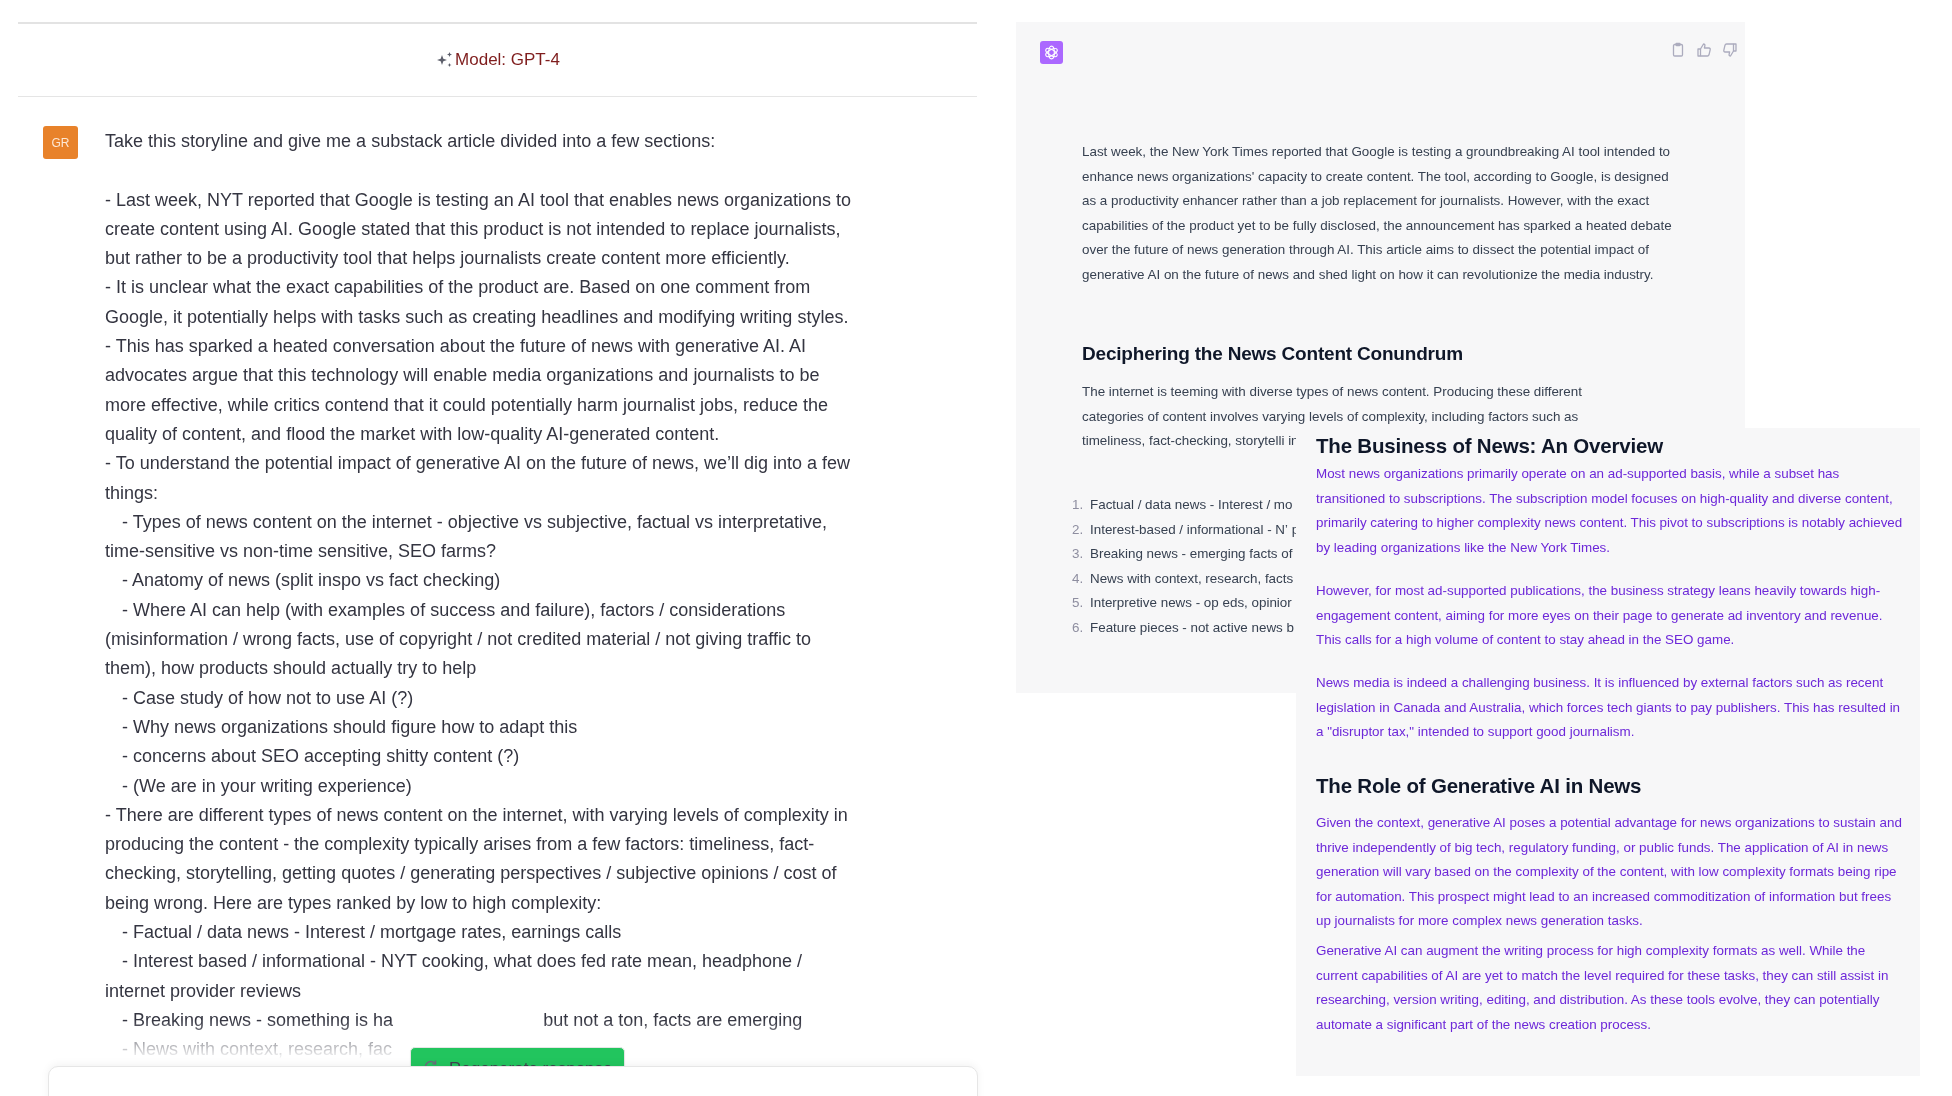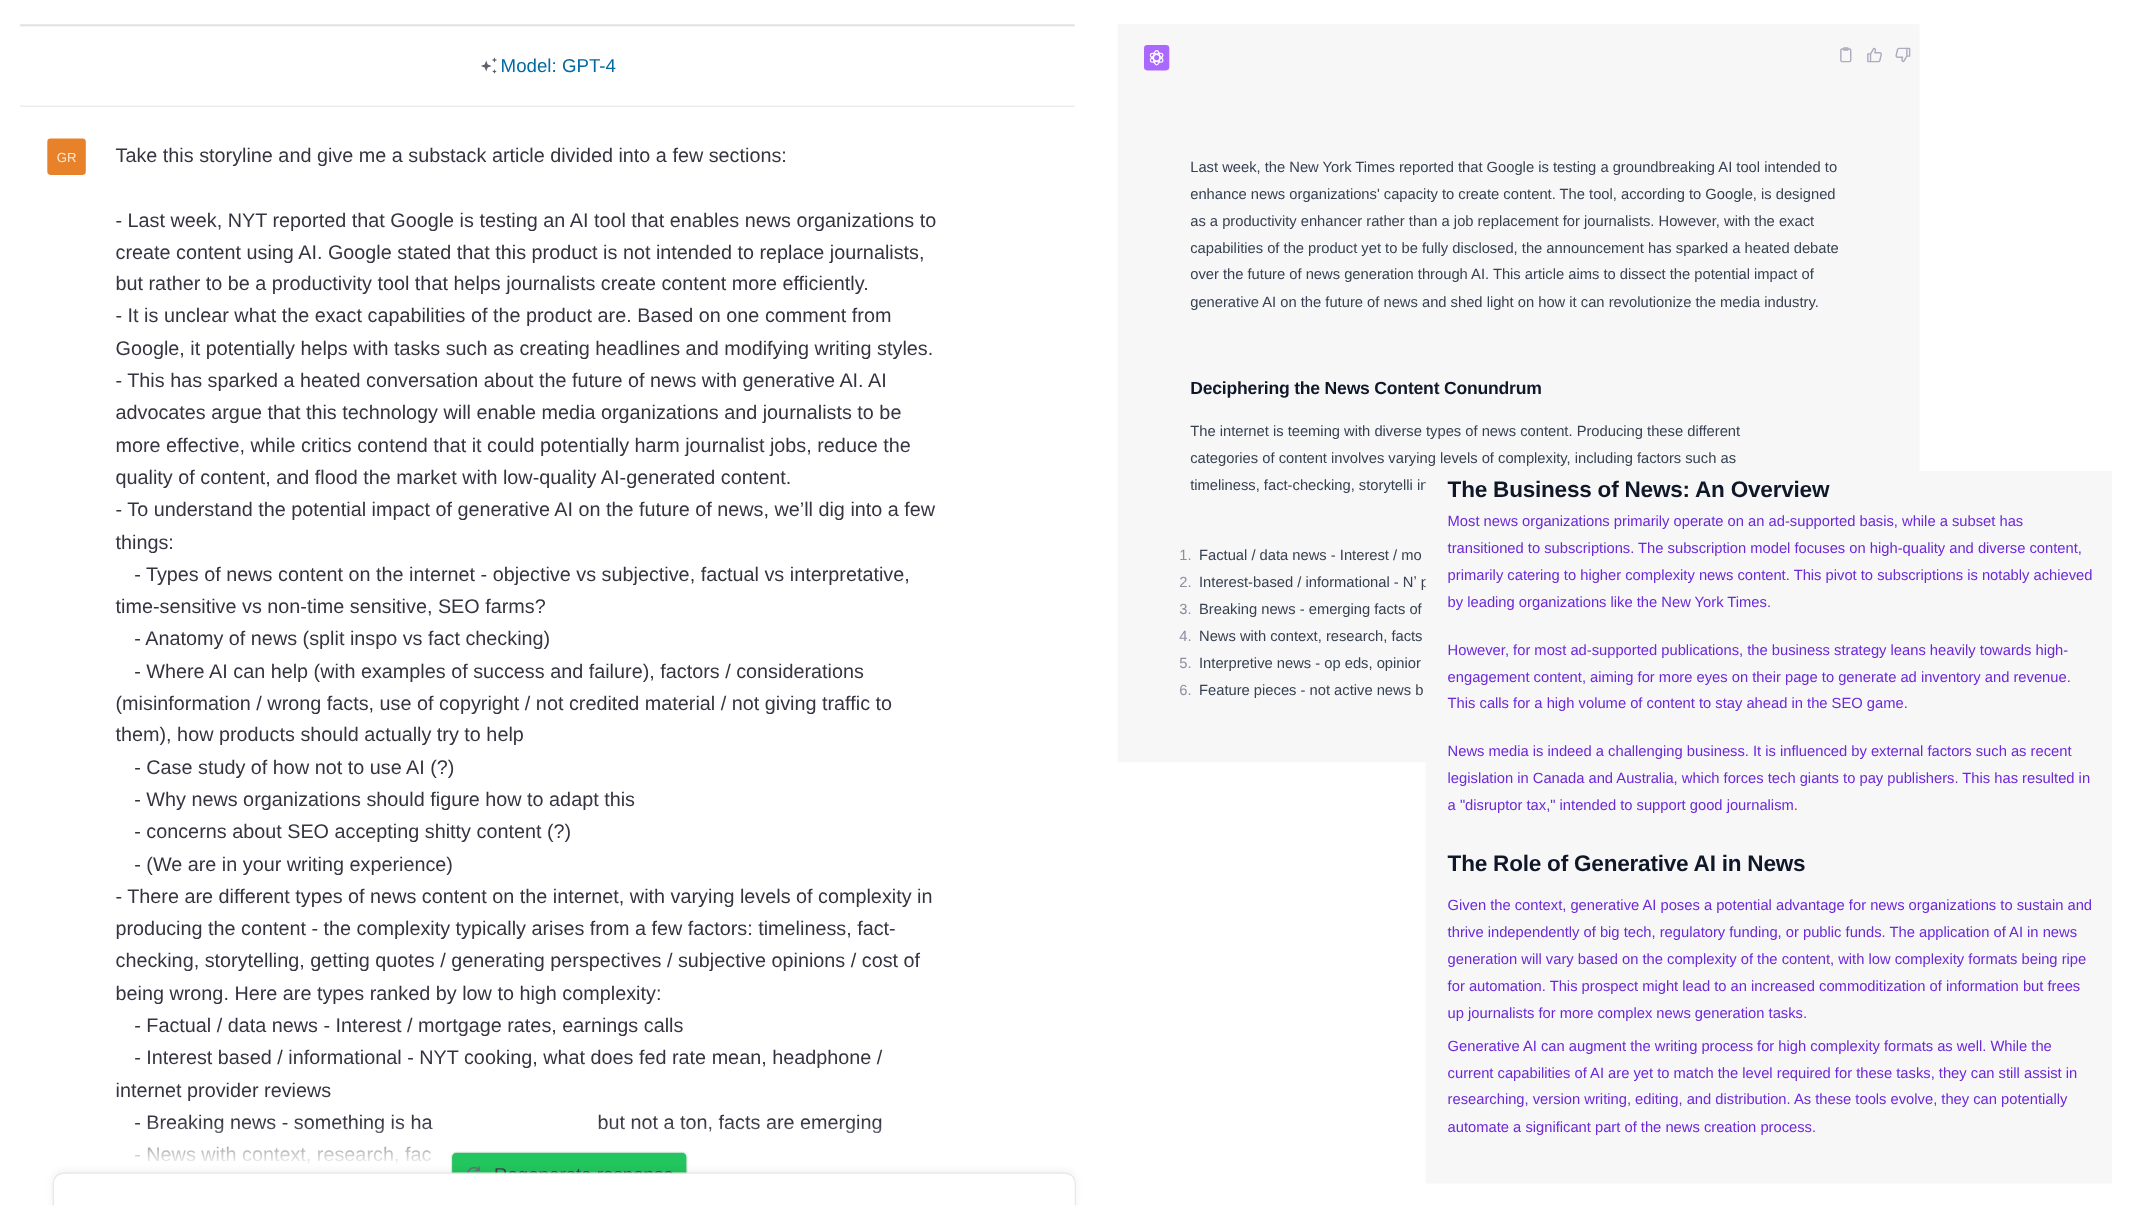--- a/index.html
+++ b/index.html
@@ -2,21 +2,21 @@
 <html><head>
 <meta charset="utf-8">
 <style>
   * { box-sizing: border-box; margin: 0; padding: 0; }
   html, body { width: 1952px; height: 1096px; overflow: hidden; background: #ffffff; }
   body { position: relative; font-family: "Liberation Sans", "DejaVu Sans", sans-serif; color: #343541; }
 
   
   .left-panel { position: absolute; left: 0; top: 0; width: 1000px; height: 1096px; background: #ffffff; overflow: hidden; }
   .hr-top { position: absolute; left: 18px; top: 22px; width: 959px; height: 2px; background: #e3e3e3; }
-  .model-header { position: absolute; left: 18px; top: 24px; width: 959px; height: 72px; display: flex; align-items: center; justify-content: center; gap: 0; font-size: 17px; color: #0369a1; }
+  .model-header { position: absolute; left: 18px; top: 24px; width: 959px; height: 72px; display: flex; align-items: center; justify-content: center; gap: 0; font-size: 17px; color: #7f1d1d; }
   .model-header .sparkle { width: 20px; height: 20px; display: inline-block; }
   .hr-mid { position: absolute; left: 18px; top: 96px; width: 959px; height: 1px; background: #e5e5e5; }
   .avatar-user { position: absolute; left: 43px; top: 126px; width: 35px; height: 33px; border-radius: 3px; background: #e8822a; color: #fde8d4; font-size: 12px; display: flex; align-items: center; justify-content: center; }
   .user-message { position: absolute; left: 105px; top: 127px; width: 830px; font-size: 18px; line-height: 29.3px; color: #343541; white-space: pre-wrap; }
   .user-message .line { display: block; min-height: 29.3px; }
   .user-message .ind { padding-left: 17px; }
 
   .fade-bottom { position: absolute; left: 0; top: 1020px; width: 1000px; height: 60px; background: linear-gradient(to bottom, rgba(255,255,255,0) 0%, rgba(255,255,255,0.9) 60%, #fff 100%); }
   .regen-btn { position: absolute; left: 410px; top: 1006px; width: 215px; height: 44px; background: #22c55e; border: 1px solid #e5e5e5; border-radius: 5px; display: flex; align-items: center; gap: 10px; padding-left: 12px; font-size: 17px; color: #40414f; box-shadow: 0 1px 2px rgba(0,0,0,0.04); margin-top: 41px; }
   .regen-btn svg { width: 16px; height: 16px; }
@@ -24,21 +24,21 @@
 
   
   .article-panel { position: absolute; left: 1016px; top: 22px; width: 729px; height: 671px; background: #f7f7f8; overflow: hidden; }
   .gpt-logo { position: absolute; left: 24px; top: 19px; width: 23px; height: 23px; border-radius: 3px; background: #ab68ff; display: flex; align-items: center; justify-content: center; }
   .gpt-logo svg { width: 17px; height: 17px; }
   .article-title { position: absolute; left: 66px; top: 18px; width: 600px; font-size: 31.5px; line-height: 35px; font-weight: 700; color: #0f1729; letter-spacing: -0.3px; }
   .msg-actions { position: absolute; left: 654px; top: 20px; display: flex; gap: 10px; }
   .msg-actions span { width: 16px; height: 16px; display: inline-block; }
   .msg-actions svg { width: 16px; height: 16px; }
   .intro-para { position: absolute; left: 66px; top: 118px; width: 590px; font-size: 13.4px; line-height: 24.5px; color: #374151; }
-  .section-heading-1 { position: absolute; left: 66px; top: 318px; font-size: 16px; line-height: 28px; font-weight: 700; color: #0f1729; letter-spacing: -0.2px; }
+  .section-heading-1 { position: absolute; left: 66px; top: 318px; font-size: 19px; line-height: 28px; font-weight: 700; color: #0f1729; letter-spacing: -0.2px; }
   .section-para-1 { position: absolute; left: 66px; top: 358px; width: 560px; font-size: 13.4px; line-height: 24.5px; color: #374151; }
   .types-list { position: absolute; left: 56px; top: 471px; width: 600px; list-style: none; font-size: 13.4px; line-height: 24.5px; color: #374151; }
   .types-list li { display: flex; }
   .types-list .num { width: 18px; color: #8e8ea0; text-align: left; }
   .types-list .txt { width: 580px; }
 
   
   .overlay-panel { position: absolute; left: 1296px; top: 428px; width: 624px; height: 648px; background: #f7f7f8; overflow: hidden; }
   .ov-heading { position: absolute; left: 20px; top: 4px; font-size: 20.5px; line-height: 28px; font-weight: 700; color: #0f1729; letter-spacing: -0.2px; }
   .ov-para { position: absolute; left: 20px; width: 590px; font-size: 13.4px; line-height: 24.5px; color: #6d28d9; }

